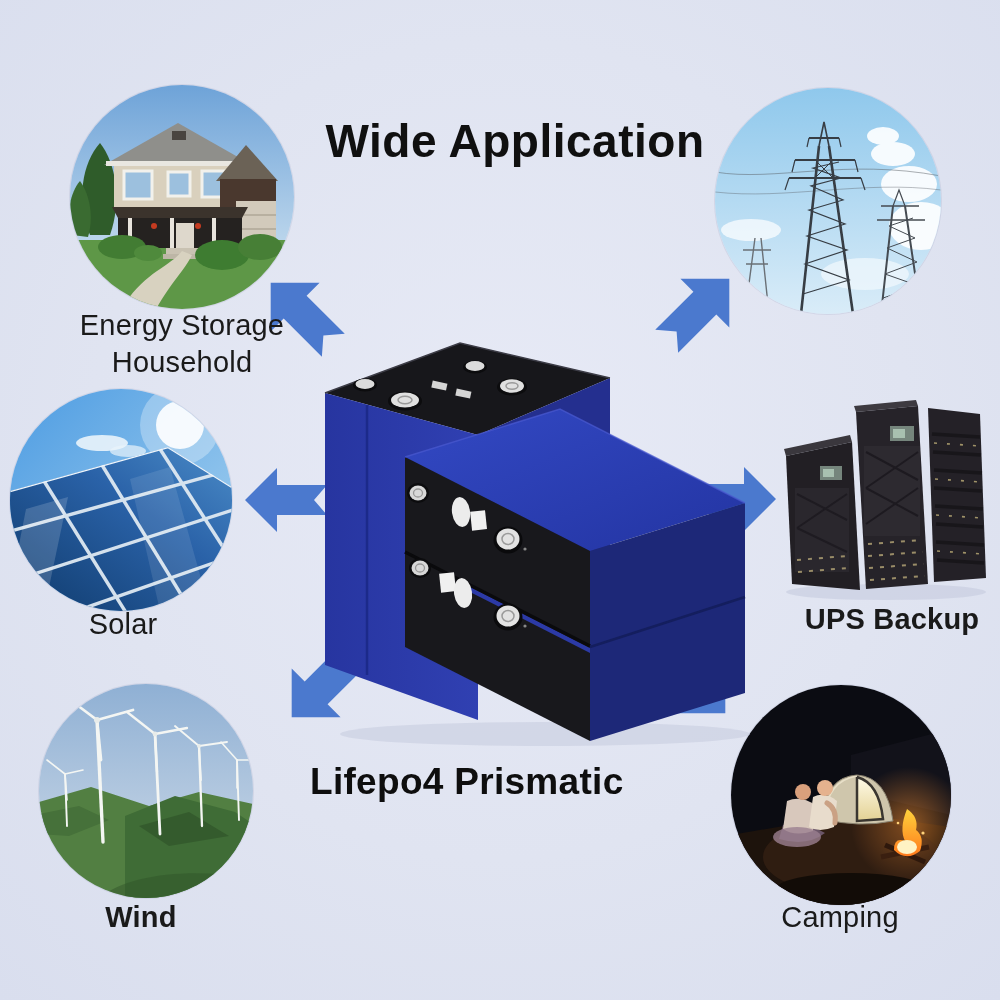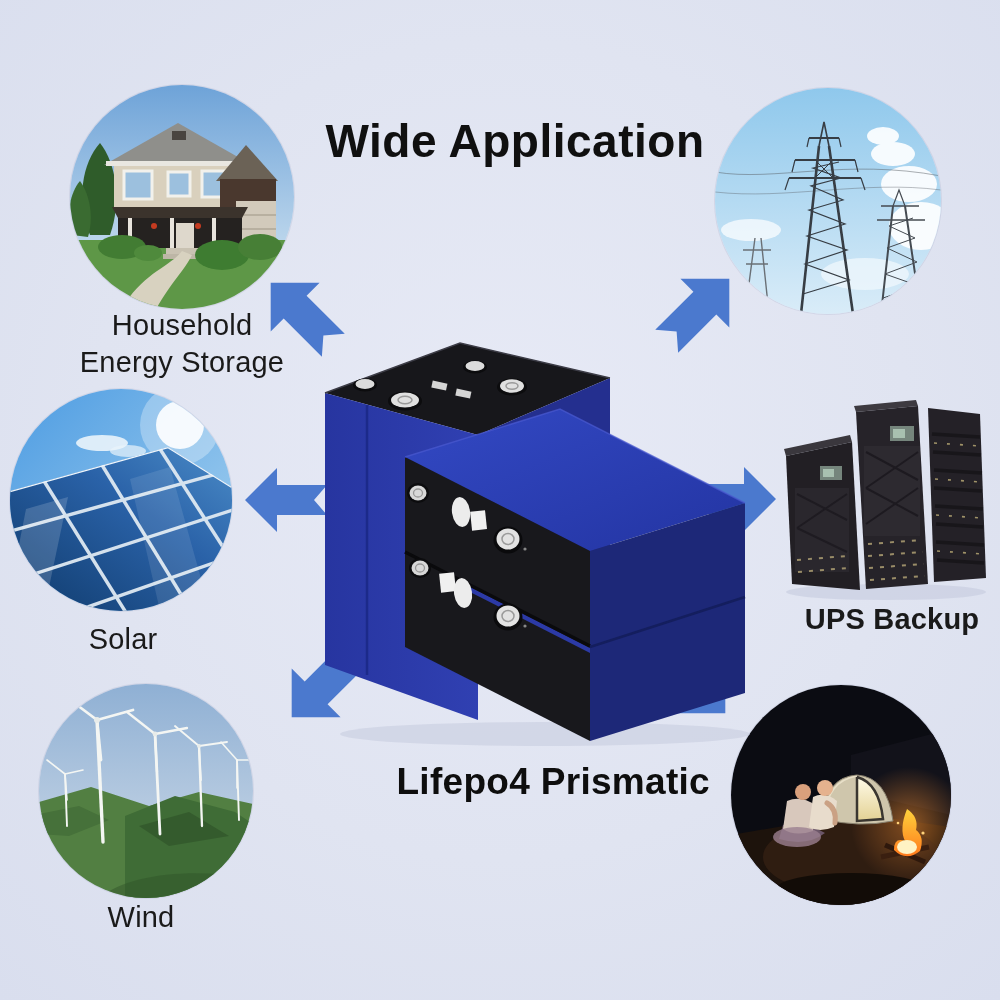--- a/index.html
+++ b/index.html
@@ -14,21 +14,21 @@
   .title{
     position:absolute;left:30px;top:90px;width:970px;text-align:center;
     font-size:46px;font-weight:700;color:#101010;letter-spacing:.5px;margin-top:24px;
   }
   .label{
     position:absolute;text-align:center;font-size:29px;line-height:37px;
     color:#1a1a1a;letter-spacing:.2px;
   }
   .label span{display:block;}
   .product-label{
-    position:absolute;left:310px;top:758px;width:400px;text-align:right;
+    position:absolute;left:310px;top:758px;width:400px;text-align:left;
     font-size:37px;line-height:48px;font-weight:700;color:#0e0e0e;letter-spacing:.3px;
   }
   .product-label span{display:block;}
 </style>
 </head>
 <body>
 
 <div class="stage">
 
   <svg class="abs" style="left:0;top:0" width="1000" height="1000" viewBox="0 0 1000 1000">
@@ -407,35 +407,38 @@
       <ellipse cx="188" cy="282" rx="14.5" ry="13.5" fill="#0a0a0c"></ellipse>
         <ellipse cx="188" cy="281" rx="11.5" ry="10.5" fill="#e2e2e2"></ellipse>
         <ellipse cx="188" cy="281" rx="6" ry="5.5" fill="none" stroke="#9a9a9a" stroke-width="1.5"></ellipse>
       <circle cx="205" cy="291" r="1.6" fill="#888888"></circle>
     </g>
   </svg>
 
   <div class="title">Wide Application</div>
 
   <div class="label" style="left:32px;top:307px;width:300px;">
+    <span>Energy Storage</span>
     <span>Household</span>
-    <span>Energy Storage</span>
-  </div>
-
-
-  <div class="label" style="left:23px;top:606px;width:200px;margin-top:15px;">
+  </div>
+
+
+  <div class="label" style="left:23px;top:606px;width:200px;">
     <span>Solar</span>
   </div>
 
   <div class="label" style="left:792px;top:601px;width:200px;font-weight:bold;">
     <span>UPS Backup</span>
   </div>
 
-  <div class="label" style="left:41px;top:899px;width:200px;">
+  <div class="label" style="left:41px;top:899px;width:200px;font-weight:bold;">
     <span>Wind</span>
   </div>
 
+  <div class="label" style="left:740px;top:899px;width:200px;">
+    <span>Camping</span>
+  </div>
 
   <div class="product-label">
     <span>Lifepo4 Prismatic</span>
   </div>
 
 </div>
 
 </body></html>

